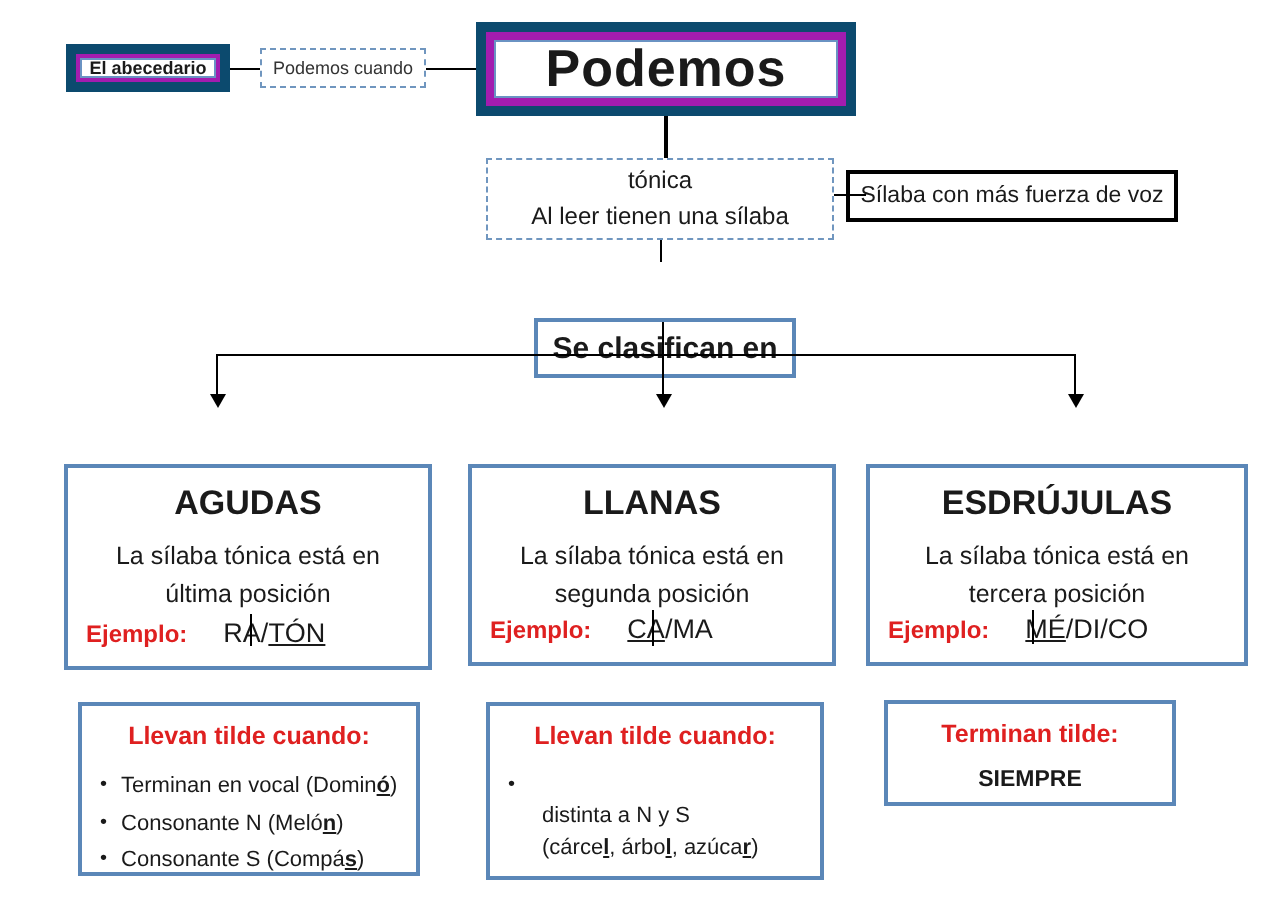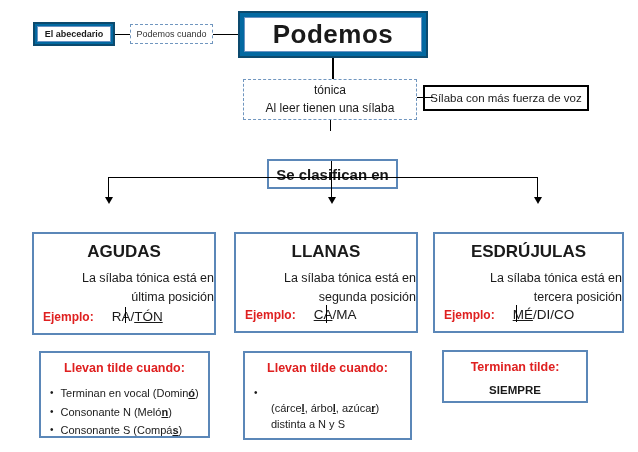--- a/index.html
+++ b/index.html
@@ -11,22 +11,22 @@
   .canvas {
     position: relative;
     width: 638px;
     height: 452px;
     background: #ffffff;
     overflow: hidden;
   }
   
   .frame-outer {            
     position: absolute;
-    border: 2px solid #0c4a6e;
-    background: #0369a1;
+    border: 5px solid #0c4a6e;
+    background: #a21caf;
   }
   .frame-inner {
     width: 100%; height: 100%;
     border: 1px solid #6a93c3;
     background: #ffffff;
     display: flex; align-items: center; justify-content: center;
   }
   .pad4 { padding: 4px; }
   .pad2 { padding: 2px; }
   .bluebox {
@@ -50,21 +50,21 @@
     text-align: center;
   }
   
   .abc-label   { font-size: 9px;  font-weight: 700; }
   .podemos     { font-size: 9px;  color: #333; }
   .palabras-title { font-size: 26px; font-weight: 700; letter-spacing: 0.5px; }
   .alleer      { font-size: 12px; line-height: 1.45; }
   .fuerza      { font-size: 11.5px; }
   .clasifican  { font-size: 15px; font-weight: 700; display:flex; align-items:center; justify-content:center; width:100%; height:100%; }
   .cat-title   { font-size: 17px; font-weight: 700; text-align: center; margin-top: 8px; }
-  .cat-desc    { font-size: 12.5px; text-align: right; line-height: 1.55; margin-top: 7px; }
+  .cat-desc    { font-size: 12.5px; text-align: center; line-height: 1.55; margin-top: 7px; }
   .ej-row      { position: absolute; left: 9px; bottom: 9px; display: flex; align-items: baseline; gap: 18px; }
   .ej-label    { font-size: 12px; font-weight: 700; color: #df2020; }
   .ej-text     { font-size: 13.5px; }
   .und         { text-decoration: underline; }
   .tilde-title { font-size: 12.5px; font-weight: 700; color: #df2020; text-align: center; margin-top: 8px; }
   .bullet-list { margin-top: 9px; padding-left: 9px; font-size: 11px; }
   .bullet-row  { display: flex; gap: 7px; line-height: 1.7; }
   .blt         { font-size: 10px; }
   .bu          { font-weight: 700; text-decoration: underline; }
   .cont-lines  { padding-left: 17px; line-height: 1.45; }
@@ -169,22 +169,22 @@
     </div>
   </div>
 
   <div class="bluebox" style="left:243px; top:323px; width:169px; height:89px;">
     <div class="tilde-title">Llevan tilde cuando:</div>
     <div class="bullet-list">
       <div class="bullet-row">
         <span class="blt">•</span>
       </div>
       <div class="cont-lines">
+        <div>distinta a N y S</div>
         <div><span>(cárce</span><span class="bu">l</span><span>, árbo</span><span class="bu">l</span><span>, azúca</span><span class="bu">r</span><span>)</span></div>
-        <div>distinta a N y S</div>
       </div>
     </div>
   </div>
 
   <div class="bluebox" style="left:442px; top:322px; width:146px; height:53px;">
     <div class="tilde-title">Terminan tilde:</div>
     <div class="siempre">SIEMPRE</div>
   </div>
 
   <div class="line" style="left:115px; top:34px; width:15px; height:1px;"></div>

